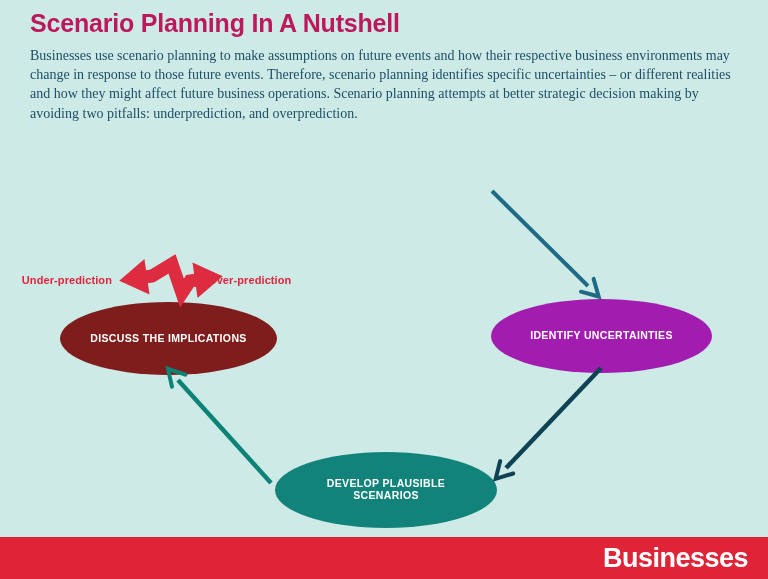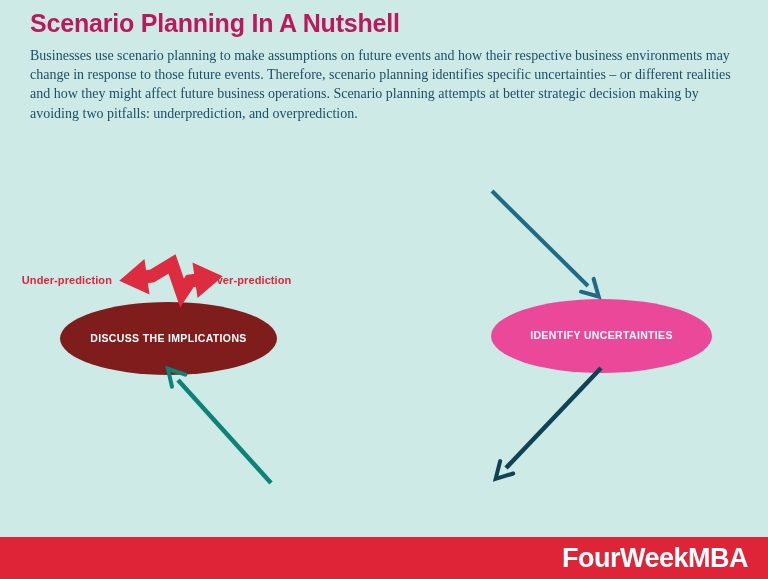--- a/index.html
+++ b/index.html
@@ -51,24 +51,27 @@
 </head>
 <body>
 
 <div class="canvas" style="background-color: rgb(205, 234, 230);">
 
   <h1 class="title" style="color: #be185d;">Scenario Planning In A Nutshell</h1>
 
   <p class="desc" style="color: rgb(29, 78, 102);">Businesses use scenario planning to make assumptions on future events and how their respective business environments may change in response to those future events. Therefore, scenario planning identifies specific uncertainties – or different realities and how they might affect future business operations. Scenario planning attempts at better strategic decision making by avoiding two pitfalls: underprediction, and overprediction.</p>
 
 
-  <div class="node node-uncertainties" style="background-color: #ec4899;">
+  <div class="node node-uncertainties" style="background-color: #a21caf;">
     <span>IDENTIFY UNCERTAINTIES</span>
   </div>
 
+  <div class="node node-scenarios" style="background-color: rgb(18, 131, 122);">
+    <span>DEVELOP PLAUSIBLE SCENARIOS</span>
+  </div>
 
   <div class="node node-implications" style="background-color: #7f1d1d;">
     <span>DISCUSS THE IMPLICATIONS</span>
   </div>
 
 
   <div class="annot annot-under" style="color: rgb(224, 36, 60);">Under-prediction</div>
   <div class="annot annot-over" style="color: rgb(224, 36, 60);">Over-prediction</div>
 
   <svg class="layer" viewBox="0 0 768 579">
@@ -90,16 +93,16 @@
     <line x1="492" y1="191" x2="588" y2="286" stroke-width="4" marker-end="url(#chev1)" stroke="#1e6b86"></line>
 
     <line x1="601" y1="368" x2="506" y2="468" stroke-width="4.5" marker-end="url(#chev2)" stroke="#0e4255"></line>
 
     <line x1="271" y1="483" x2="178" y2="380" stroke-width="4.5" marker-end="url(#chev3)" stroke="#0c8376"></line>
 
     <polyline points="145,277 152,276 172,264 182,293 190,281 197,280" fill="none" stroke-width="13" stroke-linejoin="miter" marker-start="url(#zzhead)" marker-end="url(#zzhead)" stroke="#dd2b40"></polyline>
   </svg>
 
   <div class="footer" style="background-color: rgb(224, 36, 56);">
-    <span class="brand">FourWeekMBA</span>
+    <span class="brand">Businesses</span>
   </div>
 
 </div>
 
 </body></html>

